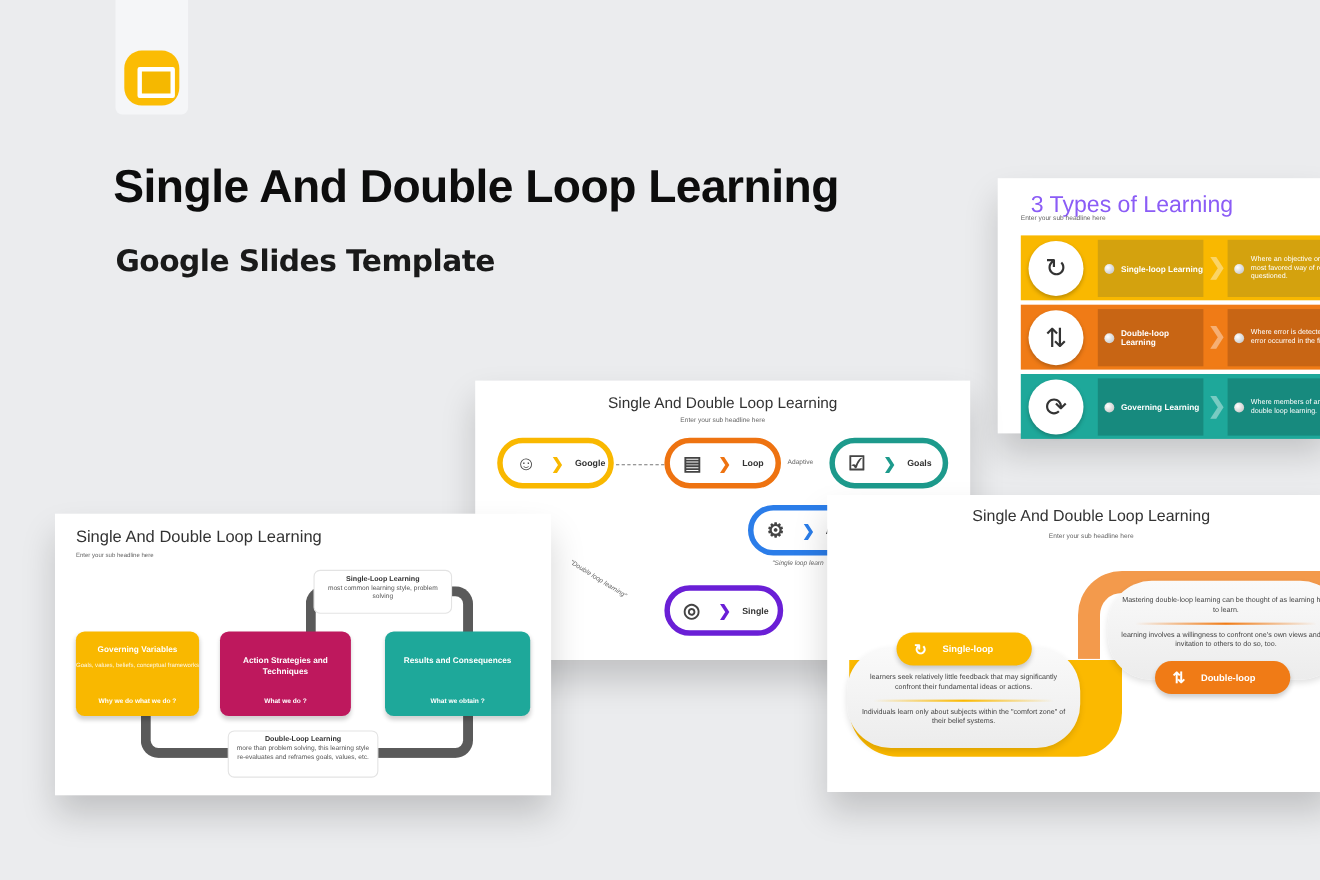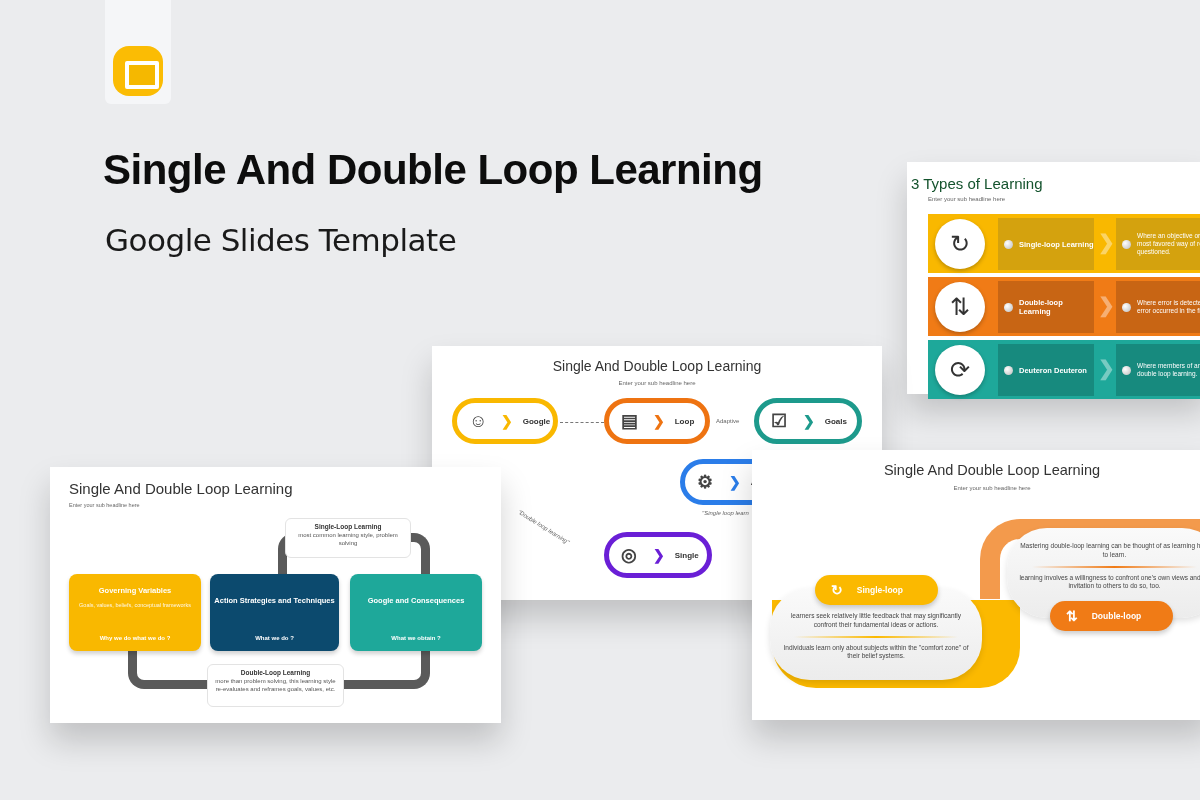--- a/index.html
+++ b/index.html
@@ -2,25 +2,25 @@
 <html><head>
 <meta charset="utf-8">
 <style>
 *{box-sizing:border-box;margin:0;padding:0}
 html,body{width:1200px;height:800px;overflow:hidden}
 body{background:#ebecee;font-family:"Liberation Sans",sans-serif;position:relative;color:#222}
 .logo-tab{position:absolute;left:105px;top:0;width:66px;height:104px;background:#f5f6f8;border-radius:0 0 6px 6px}
 .logo{position:absolute;left:113px;top:46px;width:50px;height:50px;background:#fbbc04;border-radius:16px}
 .logo::after{content:"";position:absolute;left:12px;top:15px;width:26px;height:20px;border:4px solid #fff;border-radius:2px;background:#f5b800}
 .hero-title{position:absolute;left:103px;top:146px;font-size:42px;font-weight:bold;letter-spacing:-0.5px;color:#0d0d0d;font-family:"Liberation Sans",sans-serif}
-.hero-sub{position:absolute;left:105px;top:222px;font-size:31px;color:#1a1a1a;font-family:"DejaVu Sans",sans-serif;font-weight:normal;letter-spacing:-0.5px}
+.hero-sub{position:absolute;left:105px;top:222px;font-size:27px;color:#1a1a1a;font-family:"DejaVu Sans",sans-serif;font-weight:bold;letter-spacing:-0.5px}
 .slide{position:absolute;background:#fff;box-shadow:0 18px 30px rgba(0,0,0,0.18)}
 
 #s1{left:907px;top:162px;width:300px;height:232px}
-#s1 .t{position:absolute;left:4px;top:13px;font-size:15px;color:#14532d}
+#s1 .t{position:absolute;left:30px;top:13px;font-size:21px;color:#8b5cf6}
 #s1 .st{position:absolute;left:21px;top:34px;font-size:6px;color:#666}
 .row{position:absolute;left:21px;width:280px;height:59px}
 .row .circle{position:absolute;left:7px;top:5px;width:50px;height:50px;border-radius:50%;background:#fff;box-shadow:0 2px 4px rgba(0,0,0,.25);display:flex;align-items:center;justify-content:center;font-size:24px;color:#333}
 .row .band1{position:absolute;left:70px;top:4px;width:96px;height:52px;display:flex;align-items:center;gap:6px;padding-left:6px;color:#fff;font-size:7.5px;font-weight:bold;line-height:1.2}
 .row .chev{position:absolute;left:170px;top:16px;font-size:20px;color:rgba(255,255,255,.4);font-weight:bold}
 .row .band2{position:absolute;left:188px;top:4px;width:100px;height:52px;display:flex;align-items:center;gap:6px;padding-left:6px;color:#fff;font-size:6.5px;line-height:1.25}
 .dot{width:9px;height:9px;border-radius:50%;background:radial-gradient(circle at 35% 35%,#fff,#bbb);flex:none}
 
 #s2{left:432px;top:346px;width:450px;height:254px}
 #s2 .t{position:absolute;left:0;right:0;top:12px;text-align:center;font-size:14px;color:#333}
@@ -81,21 +81,21 @@
     <div class="chev">❯</div>
     <div class="band2" style="background: rgb(200, 101, 20);">
         <span class="dot"></span>
         <span>Where error is detected error occurred in the firs</span>
       </div>
   </div>
   <div class="row" id="r2" style="top: 178px; background: rgb(30, 168, 154);">
     <div class="circle">⟳</div>
     <div class="band1" style="background: rgb(23, 138, 126);">
         <span class="dot"></span>
-        <span>Deuteron Deuteron</span>
+        <span>Governing Learning</span>
       </div>
     <div class="chev">❯</div>
     <div class="band2" style="background: rgb(23, 138, 126);">
         <span class="dot"></span>
         <span>Where members of an o double loop learning.</span>
       </div>
   </div>
 </div>
 
 <div class="slide" id="s2">
@@ -133,31 +133,31 @@
 </div>
 
 <div class="slide" id="s3">
   <div class="t">Single And Double Loop Learning</div>
   <div class="st">Enter your sub headline here</div>
   <div class="gpipe" style="left:228px;top:66px;width:152px;height:50px;border-bottom:none;border-radius:16px 16px 0 0"></div>
   <div class="gpipe" style="left:78px;top:180px;width:302px;height:42px;border-top:none;border-radius:0 0 16px 16px"></div>
   <div class="note" style="left:235px;top:51px;width:126px;height:40px">
     <b>Single-Loop Learning</b><br><span>most common learning style, problem solving</span>
   </div>
-  <div class="box" style="left:19px;width:132px;background:#f9b800">
+  <div class="box" style="left:19px;width:112px;background:#f9b800">
     <div class="h">Governing Variables</div>
     <div class="d">Goals, values, beliefs, conceptual frameworks</div>
     <div class="q">Why we do what we do ?</div>
   </div>
-  <div class="box" style="left:160px;width:129px;background:#0c4a6e;padding-top:22px">
+  <div class="box" style="left:150px;width:119px;background:#be185d;padding-top:22px">
     <div class="h">Action Strategies and Techniques</div>
     <div class="q">What we do ?</div>
   </div>
   <div class="box" style="left:300px;width:132px;background:#1ea89a;padding-top:22px">
-    <div class="h">Google and Consequences</div>
+    <div class="h">Results and Consequences</div>
     <div class="q">What we obtain ?</div>
   </div>
   <div class="note" style="left:157px;top:197px;width:137px;height:43px">
     <b>Double-Loop Learning</b><br><span>more than problem solving, this learning style re-evaluates and reframes goals, values, etc.</span>
   </div>
 </div>
 
 <div class="slide" id="s4">
   <div class="t">Single And Double Loop Learning</div>
   <div class="st">Enter your sub headline here</div>

